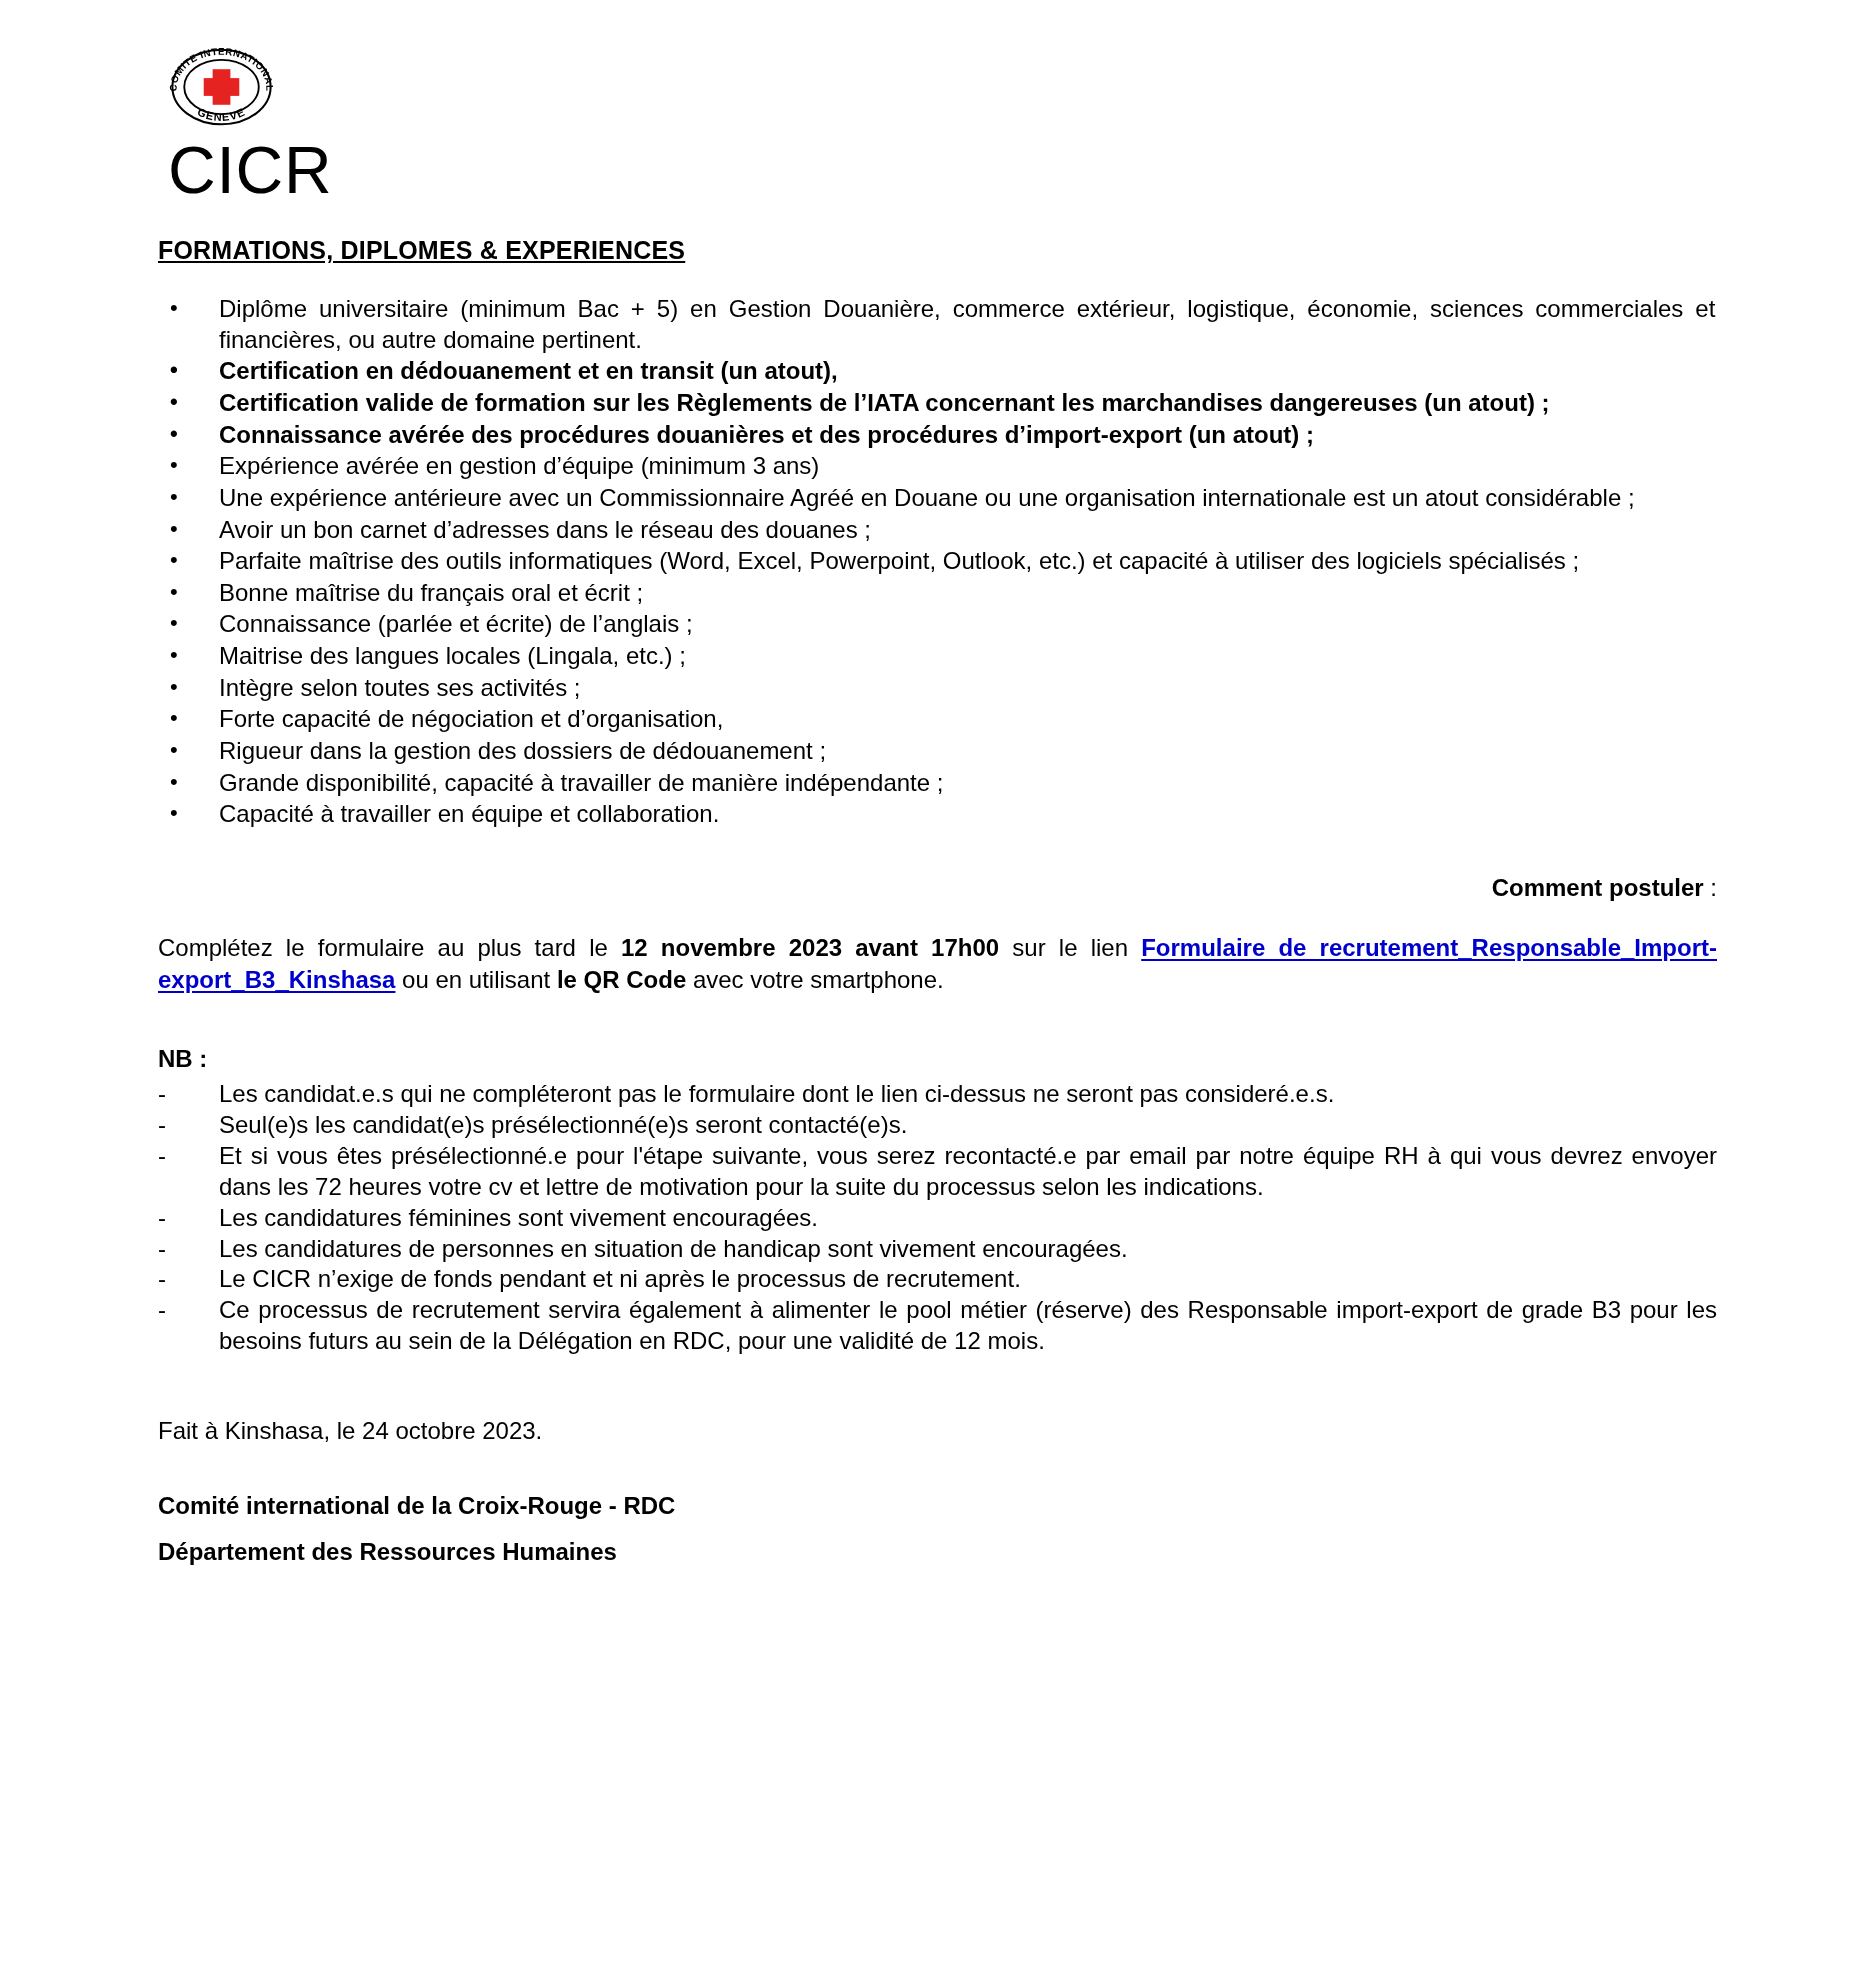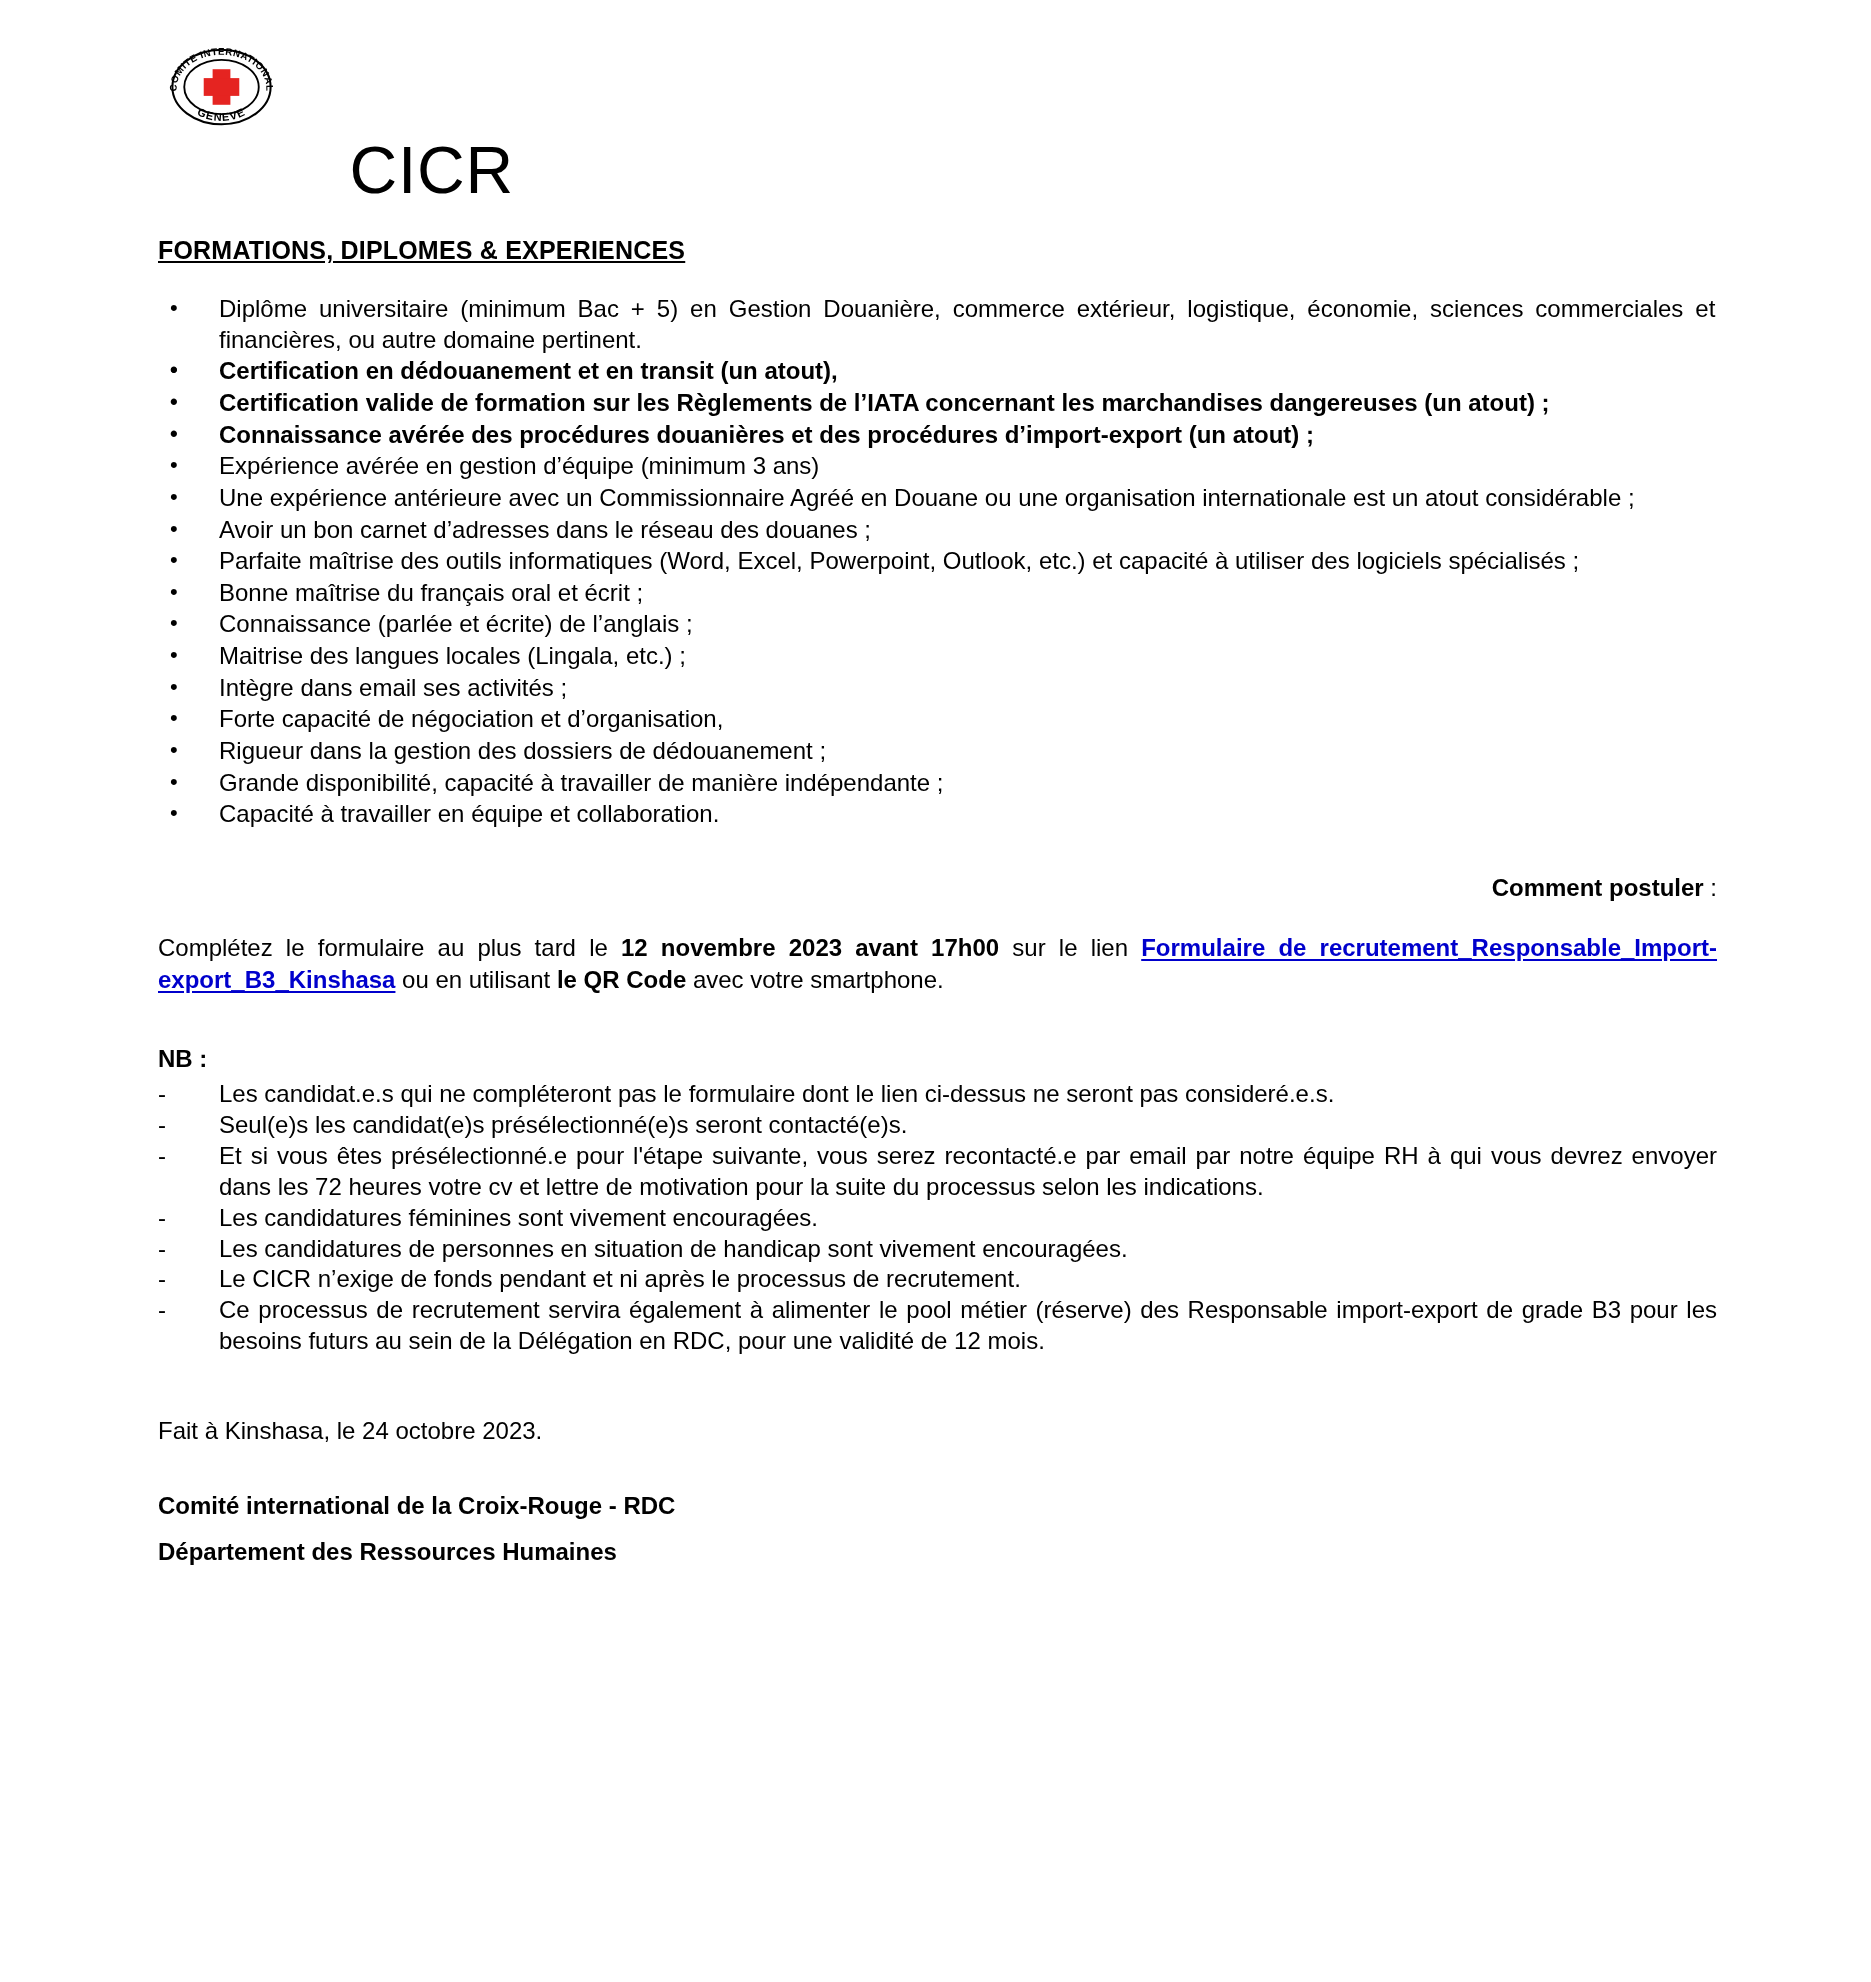--- a/index.html
+++ b/index.html
@@ -36,21 +36,20 @@
   }
   .logo-word {
     font-size: 66px;
     line-height: 0.92;
     letter-spacing: 0.8px;
     font-weight: 400;
     margin-top: 6.8px;
     margin-left: 10px;
     color: #000;
     white-space: nowrap;
-    text-align: right;
   }
 
   
   .content {
     position: absolute;
     left: 158px;
     top: 236px;
     width: 1559px;
   }
 
@@ -188,21 +187,21 @@
       <li class="b nj"><span class="bullet">•</span><span>Certification en dédouanement et en transit (un atout),</span></li>
       <li class="b"><span class="bullet">•</span><span>Certification valide de formation sur les Règlements de l’IATA concernant les marchandises dangereuses (un atout) ;</span></li>
       <li class="b nj"><span class="bullet">•</span><span>Connaissance avérée des procédures douanières et des procédures d’import-export (un atout) ;</span></li>
       <li class="nj"><span class="bullet">•</span><span>Expérience avérée en gestion d’équipe (minimum 3 ans)</span></li>
       <li><span class="bullet">•</span><span>Une expérience antérieure avec un Commissionnaire Agréé en Douane ou une organisation internationale est un atout considérable ;</span></li>
       <li class="nj"><span class="bullet">•</span><span>Avoir un bon carnet d’adresses dans le réseau des douanes ;</span></li>
       <li><span class="bullet">•</span><span>Parfaite maîtrise des outils informatiques (Word, Excel, Powerpoint, Outlook, etc.) et capacité à utiliser des logiciels spécialisés ;</span></li>
       <li class="nj"><span class="bullet">•</span><span>Bonne maîtrise du français oral et écrit ;</span></li>
       <li class="nj"><span class="bullet">•</span><span>Connaissance (parlée et écrite) de l’anglais ;</span></li>
       <li class="nj"><span class="bullet">•</span><span>Maitrise des langues locales (Lingala, etc.) ;</span></li>
-      <li class="nj"><span class="bullet">•</span><span>Intègre dans email ses activités ;</span></li>
+      <li class="nj"><span class="bullet">•</span><span>Intègre selon toutes ses activités ;</span></li>
       <li class="nj"><span class="bullet">•</span><span>Forte capacité de négociation et d’organisation,</span></li>
       <li class="nj"><span class="bullet">•</span><span>Rigueur dans la gestion des dossiers de dédouanement ;</span></li>
       <li class="nj"><span class="bullet">•</span><span>Grande disponibilité, capacité à travailler de manière indépendante ;</span></li>
       <li class="nj"><span class="bullet">•</span><span>Capacité à travailler en équipe et collaboration.</span></li>
     </ul>
 
     <p class="apply-head"><b>Comment postuler</b><span> :</span></p>
 
     <p class="apply-para"><span>Complétez le formulaire au plus tard le </span><b>12 novembre 2023 avant 17h00</b><span> sur le lien </span><a class="doclink" href="#">Formulaire de recrutement_Responsable_Import-export_B3_Kinshasa</a><span> ou en utilisant </span><b>le QR Code</b><span> avec votre smartphone.</span></p>
 

